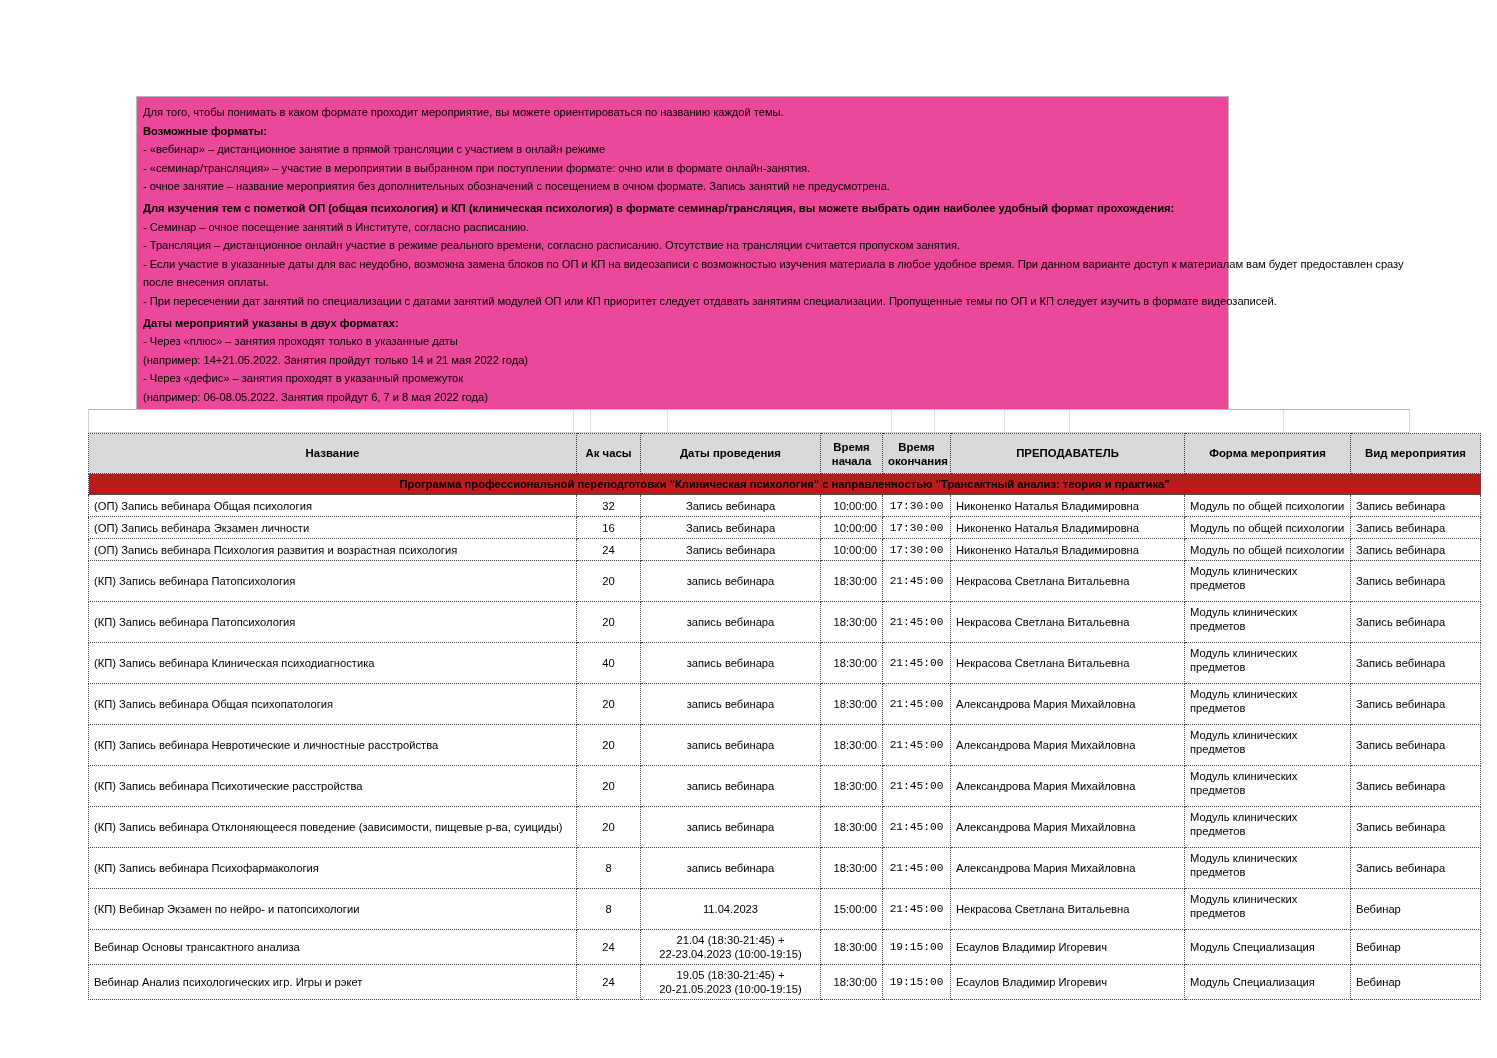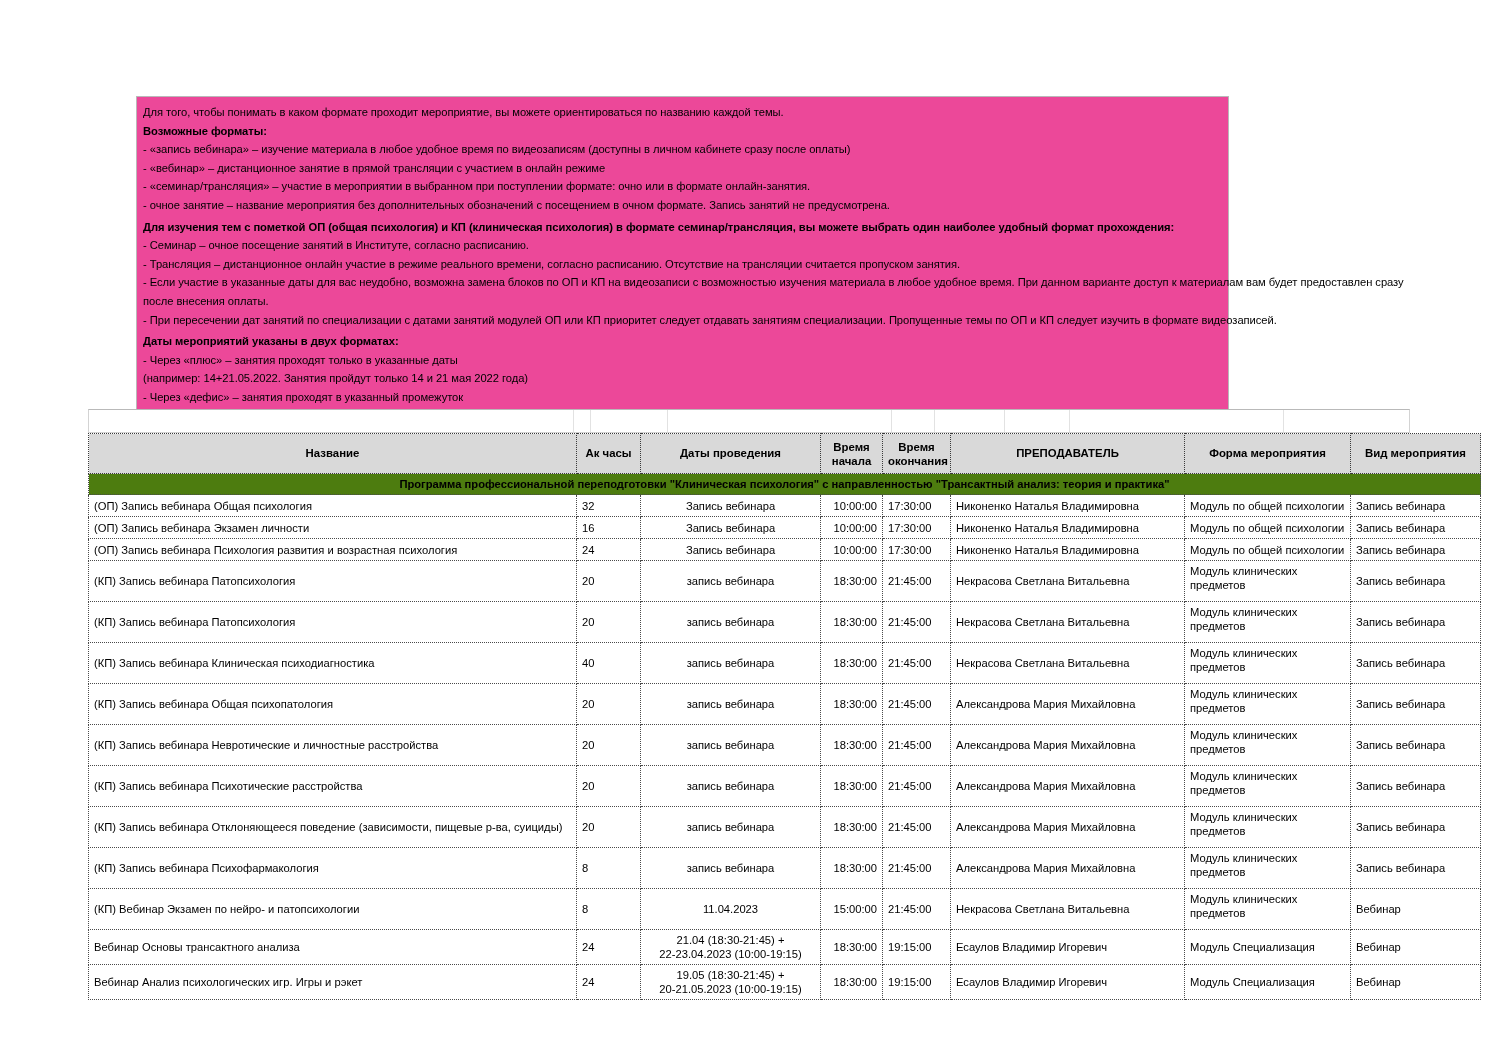--- a/index.html
+++ b/index.html
@@ -87,55 +87,54 @@
     padding: 3px 5px;
     vertical-align: middle;
     box-sizing: border-box;
   }
   .title-row td {
     border: 1px solid #9a9a9a;
     text-align: center;
     font-weight: bold;
     font-size: 12.4px;
     padding: 5px 4px;
-    background: #4d7c0f;
+    background: #b91c1c;
   }
   thead.hdr th {
     background: #d9d9d9;
     font-weight: bold;
     text-align: center;
     font-size: 11.4px;
     line-height: 13.5px;
     height: 40px;
     border: 1px dotted #3a3a3a;
   }
   td.c-name     { text-align: left; margin-top: 12px;   }
-  td.c-hours    { text-align: left; }
+  td.c-hours    { text-align: center; }
   td.c-dates    { text-align: center; }
   td.c-start    { text-align: right;  }
-  td.c-end      { text-align: left;  }
+  td.c-end      { text-align: center; font-family: Liberation Mono, monospace;  }
   td.c-teacher  { text-align: left;   }
   td.c-form     { text-align: left;   }
   td.c-kind     { text-align: left;   }
 
   tr.r-tall td { height: 41px; }
   tr.r-short td { height: 22px; }
   tr.r-mid td { height: 34px; }
 
   .two-line { display: block; line-height: 14px; }
 </style>
 </head>
 <body>
 
 <div class="page">
 
   <div class="notes">
     <div class="line">Для того, чтобы понимать в каком формате проходит мероприятие, вы можете ориентироваться по названию каждой темы.</div>
     <div class="line bold">Возможные форматы:</div>
-    <div class="line">- «запись вебинара» – изучение материала в любое удобное время по видеозаписям (доступны в личном кабинете сразу после оплаты)</div>
     <div class="line">- «вебинар» – дистанционное занятие в прямой трансляции с участием в онлайн режиме</div>
     <div class="line">- «семинар/трансляция» – участие в мероприятии в выбранном при поступлении формате: очно или в формате онлайн-занятия.</div>
     <div class="line">- очное занятие – название мероприятия без дополнительных обозначений с посещением в очном формате. Запись занятий не предусмотрена.</div>
     <div class="gap"></div>
     <div class="line bold">Для изучения тем с пометкой ОП (общая психология) и КП (клиническая психология) в формате семинар/трансляция, вы можете выбрать один наиболее удобный формат прохождения:</div>
     <div class="line">- Семинар – очное посещение занятий в Институте, согласно расписанию.</div>
     <div class="line">- Трансляция – дистанционное онлайн участие в режиме реального времени, согласно расписанию. Отсутствие на трансляции считается пропуском занятия.</div>
     <div class="line">- Если участие в указанные даты для вас неудобно, возможна замена блоков по ОП и КП  на видеозаписи с возможностью изучения материала в любое удобное время. При данном варианте доступ к материалам вам будет предоставлен сразу</div>
     <div class="line">после внесения оплаты.</div>
     <div class="line">- При пересечении дат занятий по  специализации  с датами занятий  модулей ОП или КП приоритет следует отдавать занятиям специализации. Пропущенные темы по ОП и КП следует изучить в формате видеозаписей.</div>

